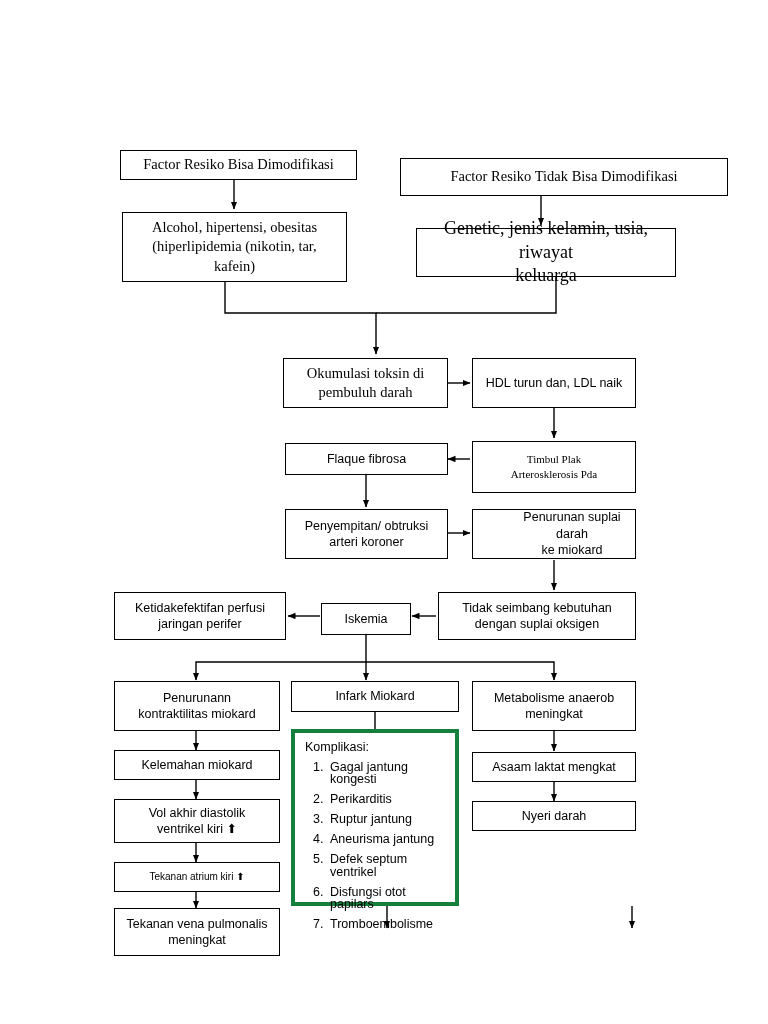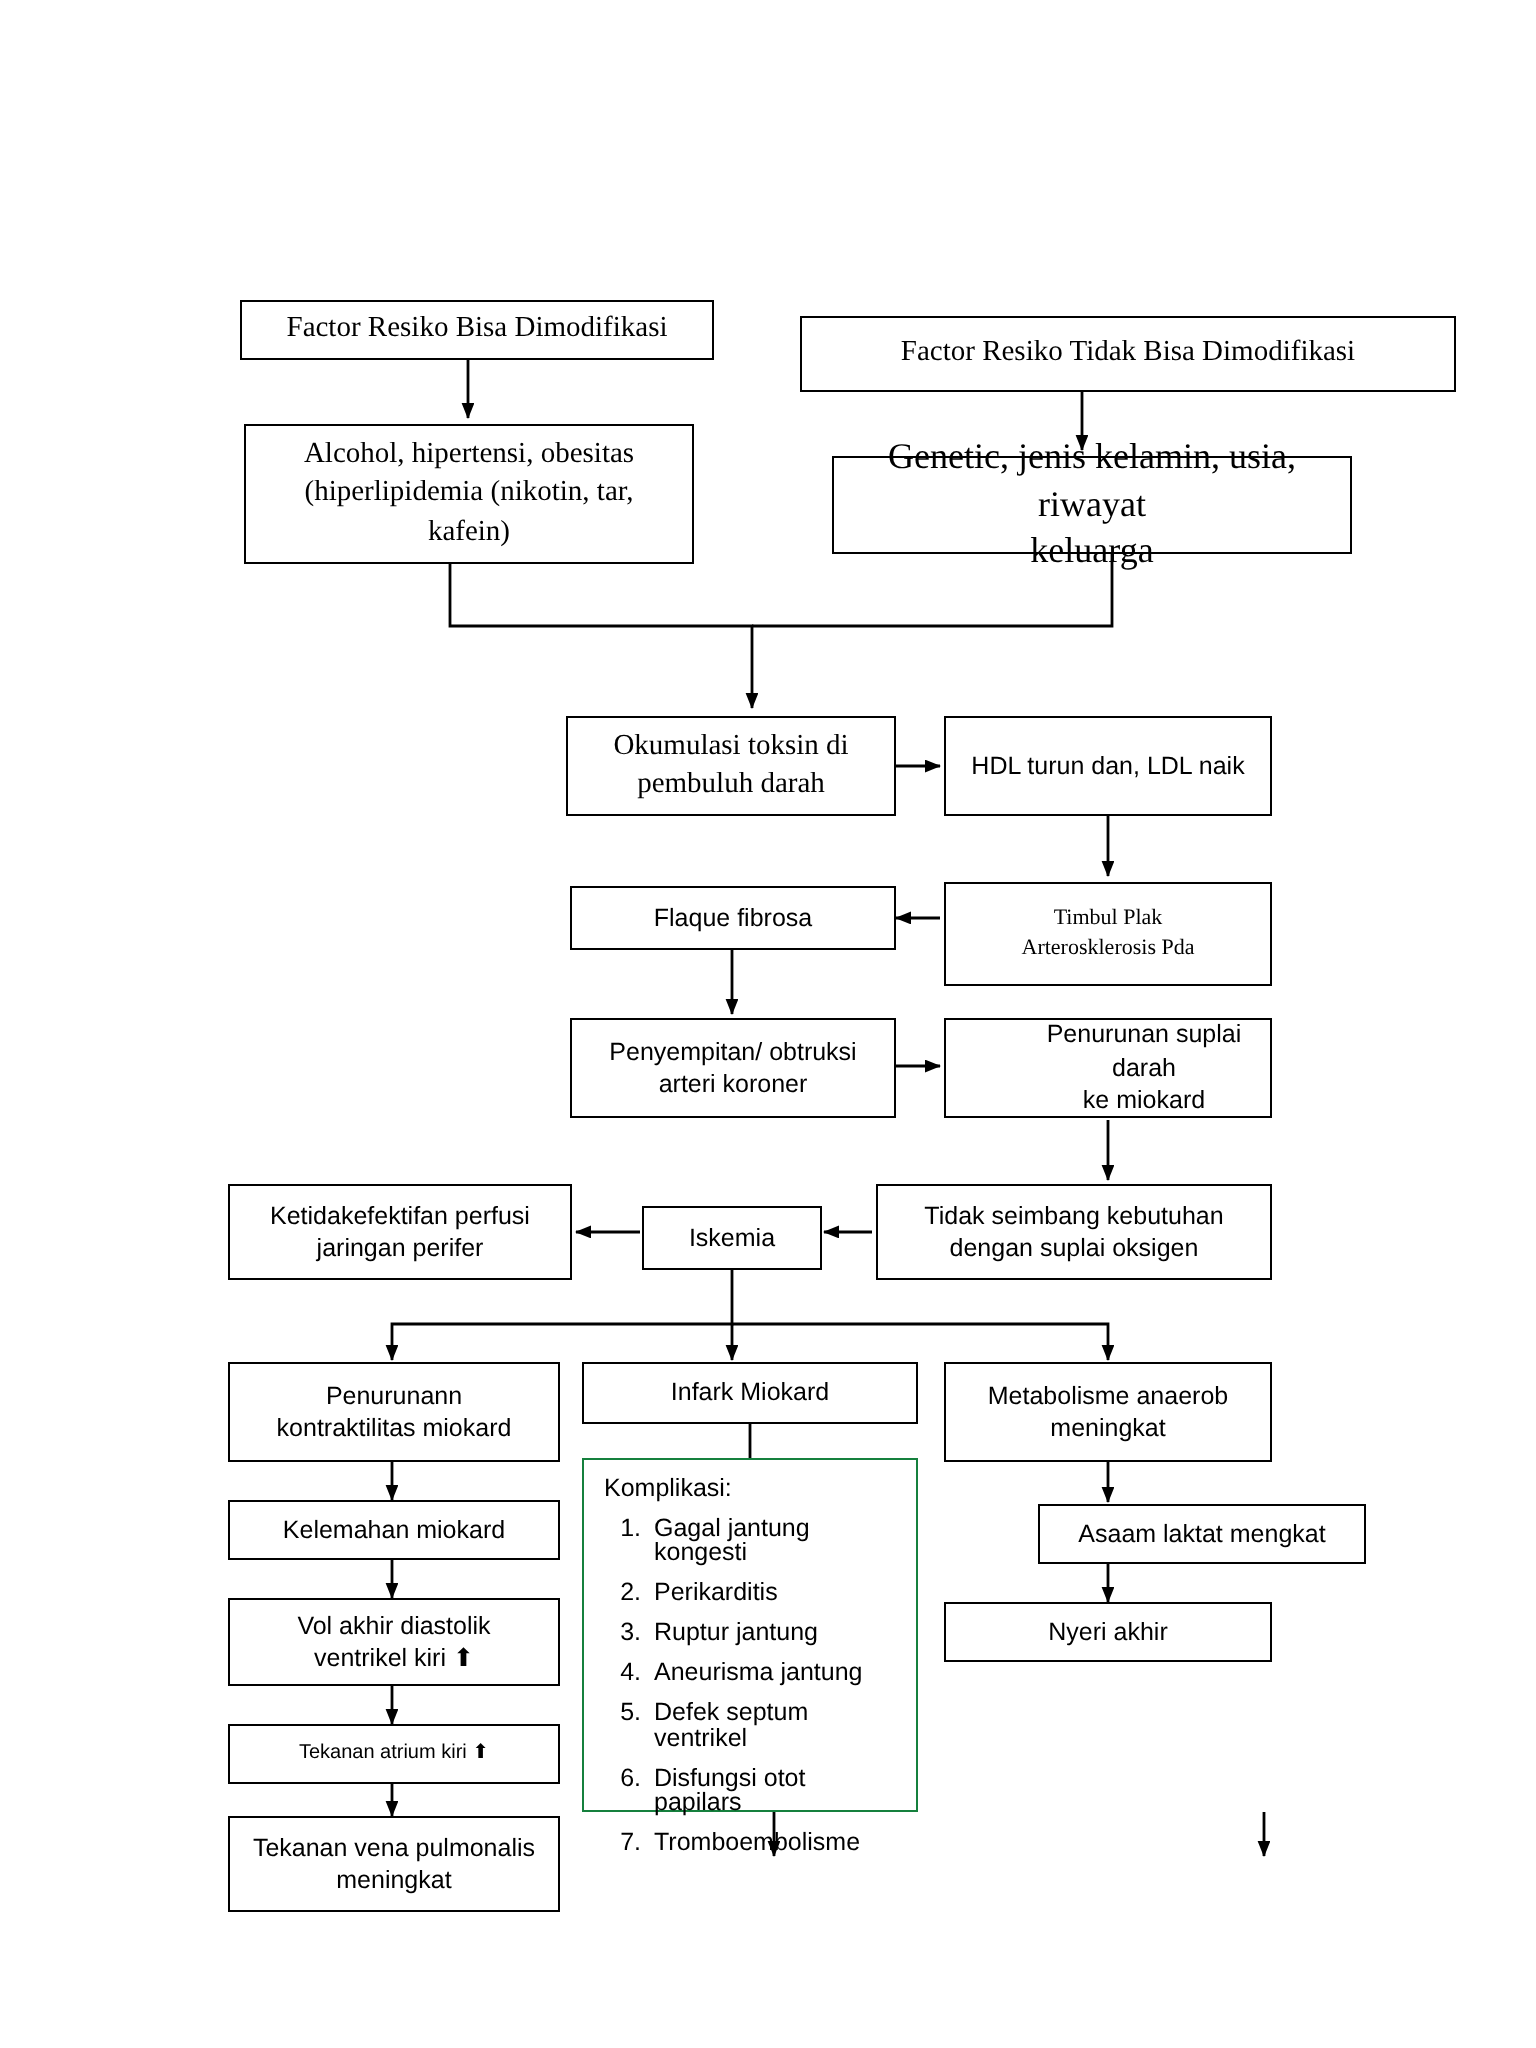--- a/index.html
+++ b/index.html
@@ -39,21 +39,21 @@
   }
   .sans {
     font-family: "Liberation Sans", sans-serif;
   }
   .node-text {
     display: block;
     white-space: pre-line;
   }
   .complications {
     position: absolute;
-    border: 1px solid #15803d;
+    border: 4px solid #15803d;
     background: #ffffff;
     box-sizing: border-box;
     z-index: 3;
     padding: 8px 10px 6px 10px;
     font-family: "Liberation Sans", sans-serif;
     font-size: 12.5px;
     line-height: 1.0;
   }
   .complications .comp-title {
     display: block;
@@ -207,31 +207,31 @@
 
   <div class="node sans" style="left:472px; top:681px; width:164px; height:50px; font-size:12.5px;">
     <span class="node-text">Metabolisme anaerob
 meningkat</span>
   </div>
 
   <div class="node sans" style="left:114px; top:750px; width:166px; height:30px; font-size:12.5px;">
     <span class="node-text">Kelemahan miokard</span>
   </div>
 
-  <div class="node sans" style="left:472px; top:752px; width:164px; height:30px; font-size:12.5px;margin-left:47px;">
+  <div class="node sans" style="left:472px; top:752px; width:164px; height:30px; font-size:12.5px;">
     <span class="node-text">Asaam laktat mengkat</span>
   </div>
 
   <div class="node sans" style="left:114px; top:799px; width:166px; height:44px; font-size:12.5px;">
     <span class="node-text">Vol akhir diastolik
 ventrikel kiri ⬆</span>
   </div>
 
   <div class="node sans" style="left:472px; top:801px; width:164px; height:30px; font-size:12.5px;">
-    <span class="node-text">Nyeri akhir</span>
+    <span class="node-text">Nyeri darah</span>
   </div>
 
   <div class="node sans" style="left:114px; top:862px; width:166px; height:30px; font-size:10px;">
     <span class="node-text">Tekanan atrium kiri ⬆</span>
   </div>
 
   <div class="node sans" style="left:114px; top:908px; width:166px; height:48px; font-size:12.5px;">
     <span class="node-text">Tekanan vena pulmonalis
 meningkat</span>
   </div>

